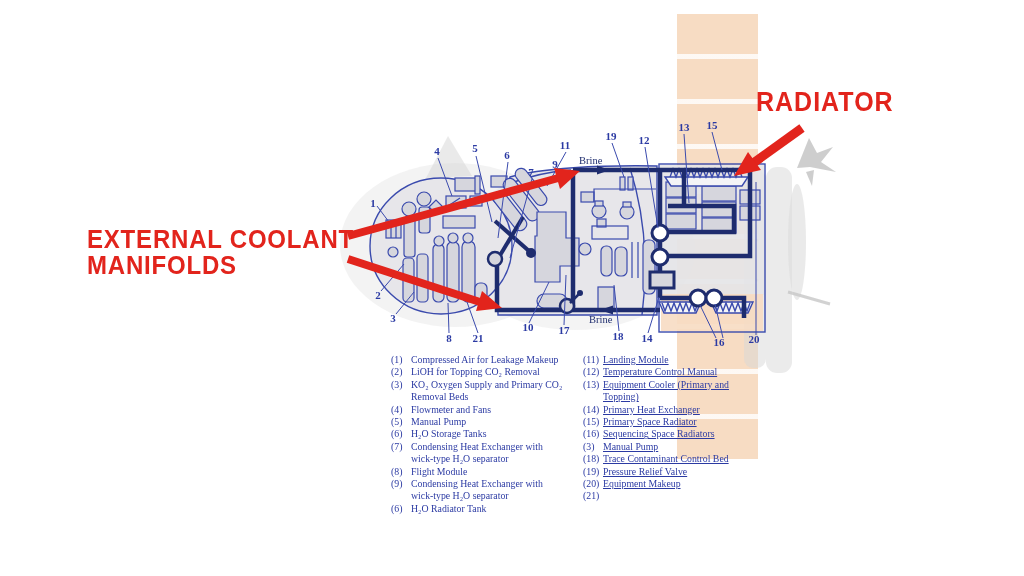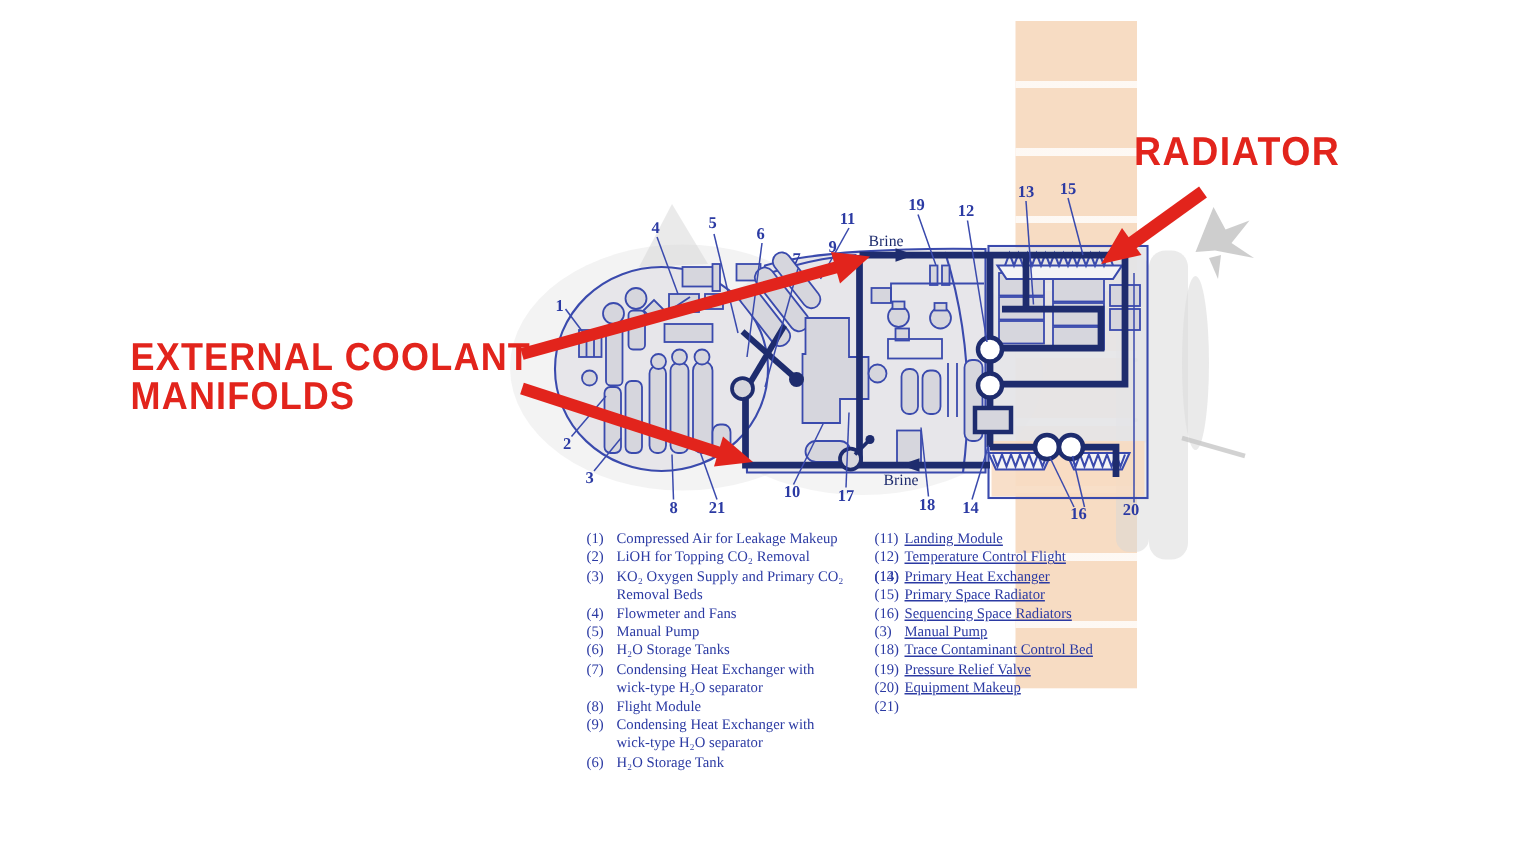--- a/index.html
+++ b/index.html
@@ -257,27 +257,27 @@
   <div class="legend left">
     <div class="li"><span class="num">(1)</span><span>Compressed Air for Leakage Makeup</span></div>
     <div class="li"><span class="num">(2)</span><span>LiOH for Topping CO₂ Removal</span></div>
     <div class="li"><span class="num">(3)</span><span>KO₂ Oxygen Supply and Primary CO₂ Removal Beds</span></div>
     <div class="li"><span class="num">(4)</span><span>Flowmeter and Fans</span></div>
     <div class="li"><span class="num">(5)</span><span>Manual Pump</span></div>
     <div class="li"><span class="num">(6)</span><span>H₂O Storage Tanks</span></div>
     <div class="li"><span class="num">(7)</span><span>Condensing Heat Exchanger with wick-type H₂O separator</span></div>
     <div class="li"><span class="num">(8)</span><span>Flight Module</span></div>
     <div class="li"><span class="num">(9)</span><span>Condensing Heat Exchanger with wick-type H₂O separator</span></div>
-    <div class="li"><span class="num">(6)</span><span>H₂O Storage Tank</span></div>
+    <div class="li"><span class="num">(6)</span><span>H₂O Radiator Tank</span></div>
   </div>
 
   <div class="legend right">
     <div class="li"><span class="num">(11)</span><span>Landing Module</span></div>
-    <div class="li"><span class="num">(12)</span><span>Temperature Control Flight</span></div>
-    <div class="li"><span class="num">(13)</span></div>
+    <div class="li"><span class="num">(12)</span><span>Temperature Control Manual</span></div>
+    <div class="li"><span class="num">(13)</span><span>Equipment Cooler (Primary and Topping)</span></div>
     <div class="li"><span class="num">(14)</span><span>Primary Heat Exchanger</span></div>
     <div class="li"><span class="num">(15)</span><span>Primary Space Radiator</span></div>
     <div class="li"><span class="num">(16)</span><span>Sequencing Space Radiators</span></div>
     <div class="li"><span class="num">(3)</span><span>Manual Pump</span></div>
     <div class="li"><span class="num">(18)</span><span>Trace Contaminant Control Bed</span></div>
     <div class="li"><span class="num">(19)</span><span>Pressure Relief Valve</span></div>
     <div class="li"><span class="num">(20)</span><span>Equipment Makeup</span></div>
     <div class="li"><span class="num">(21)</span></div>
   </div>
 

